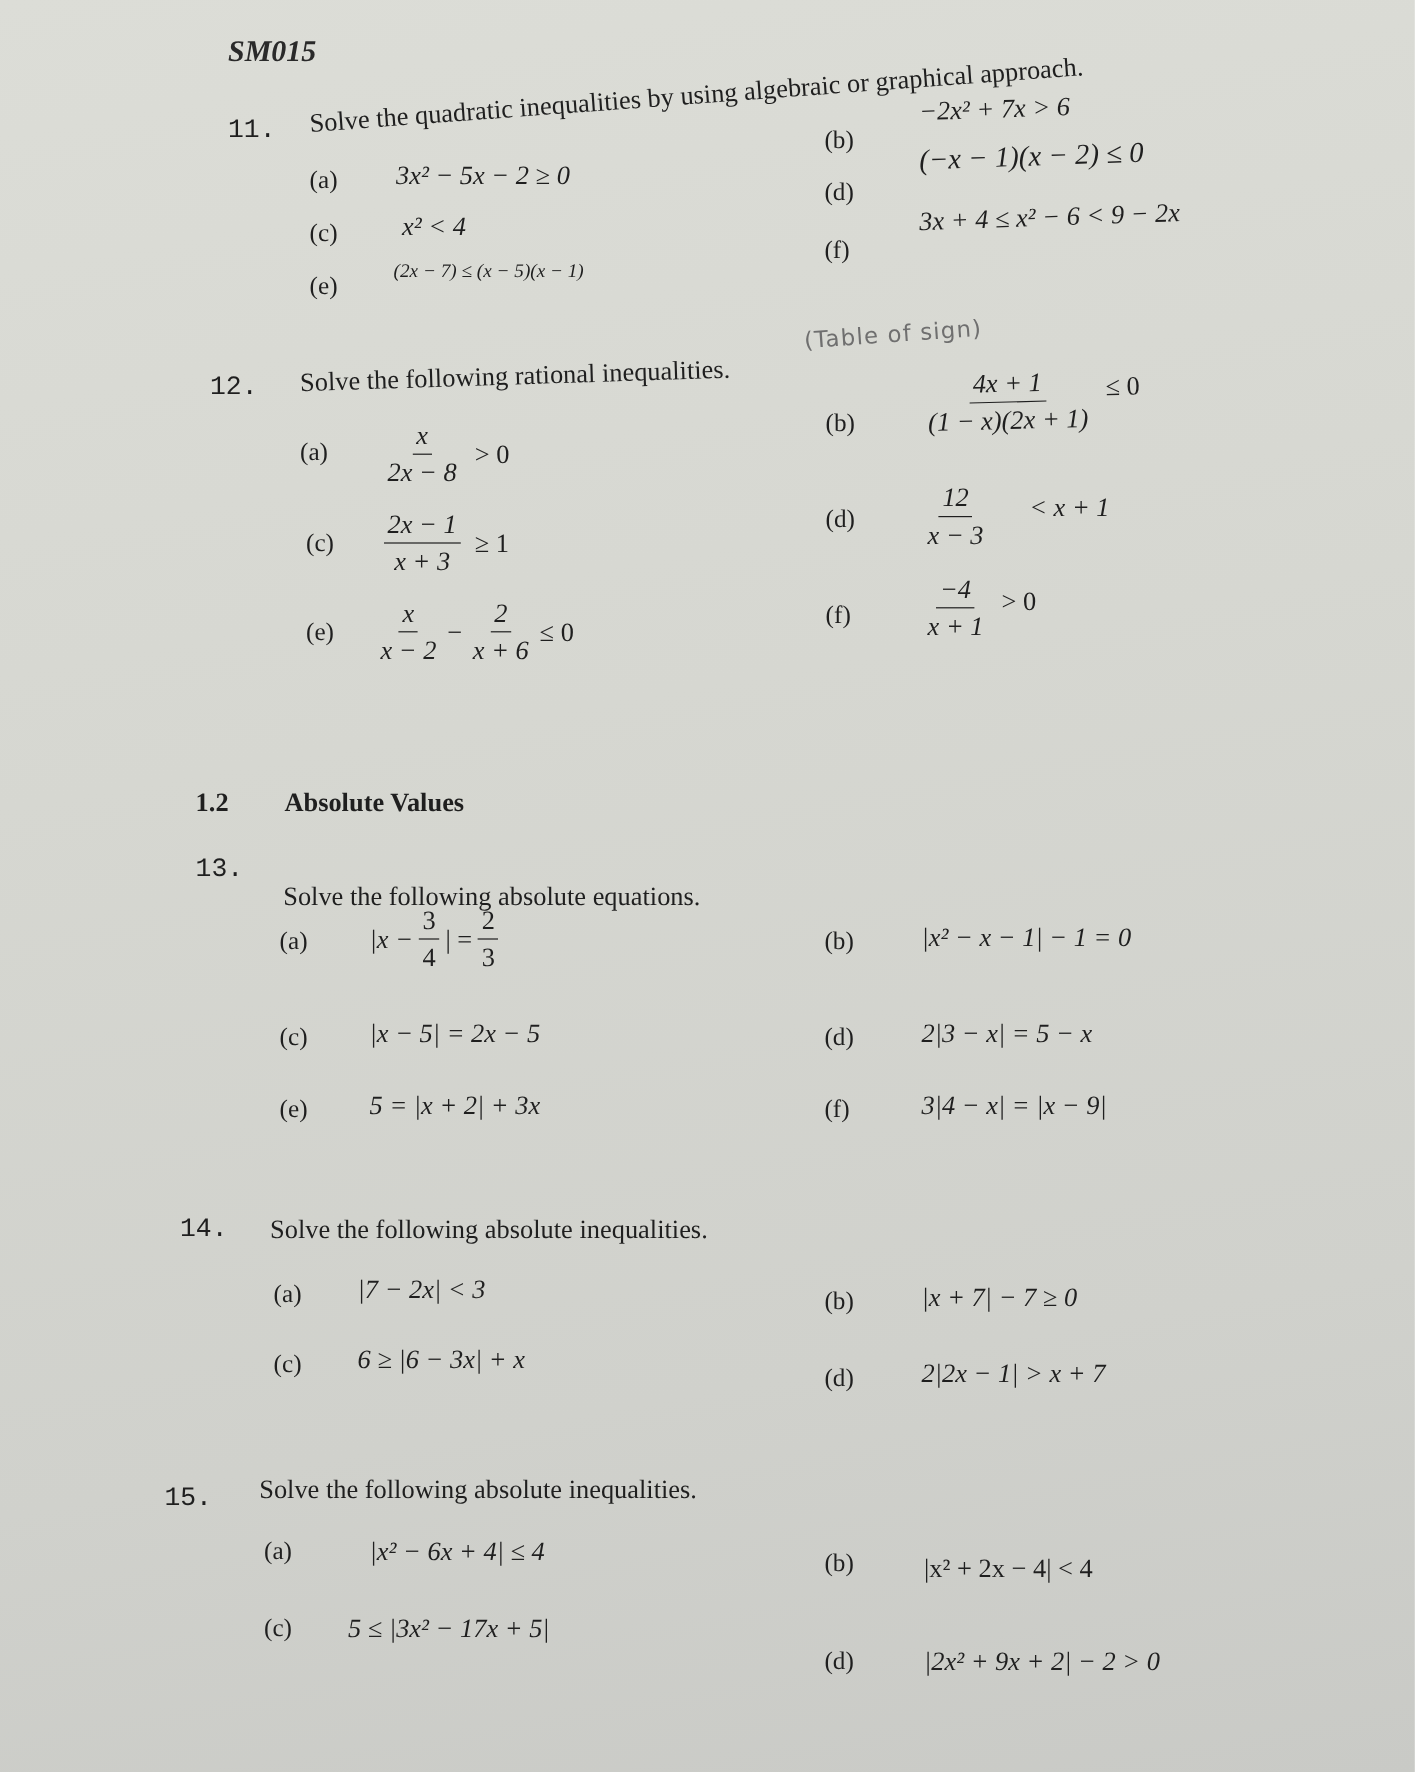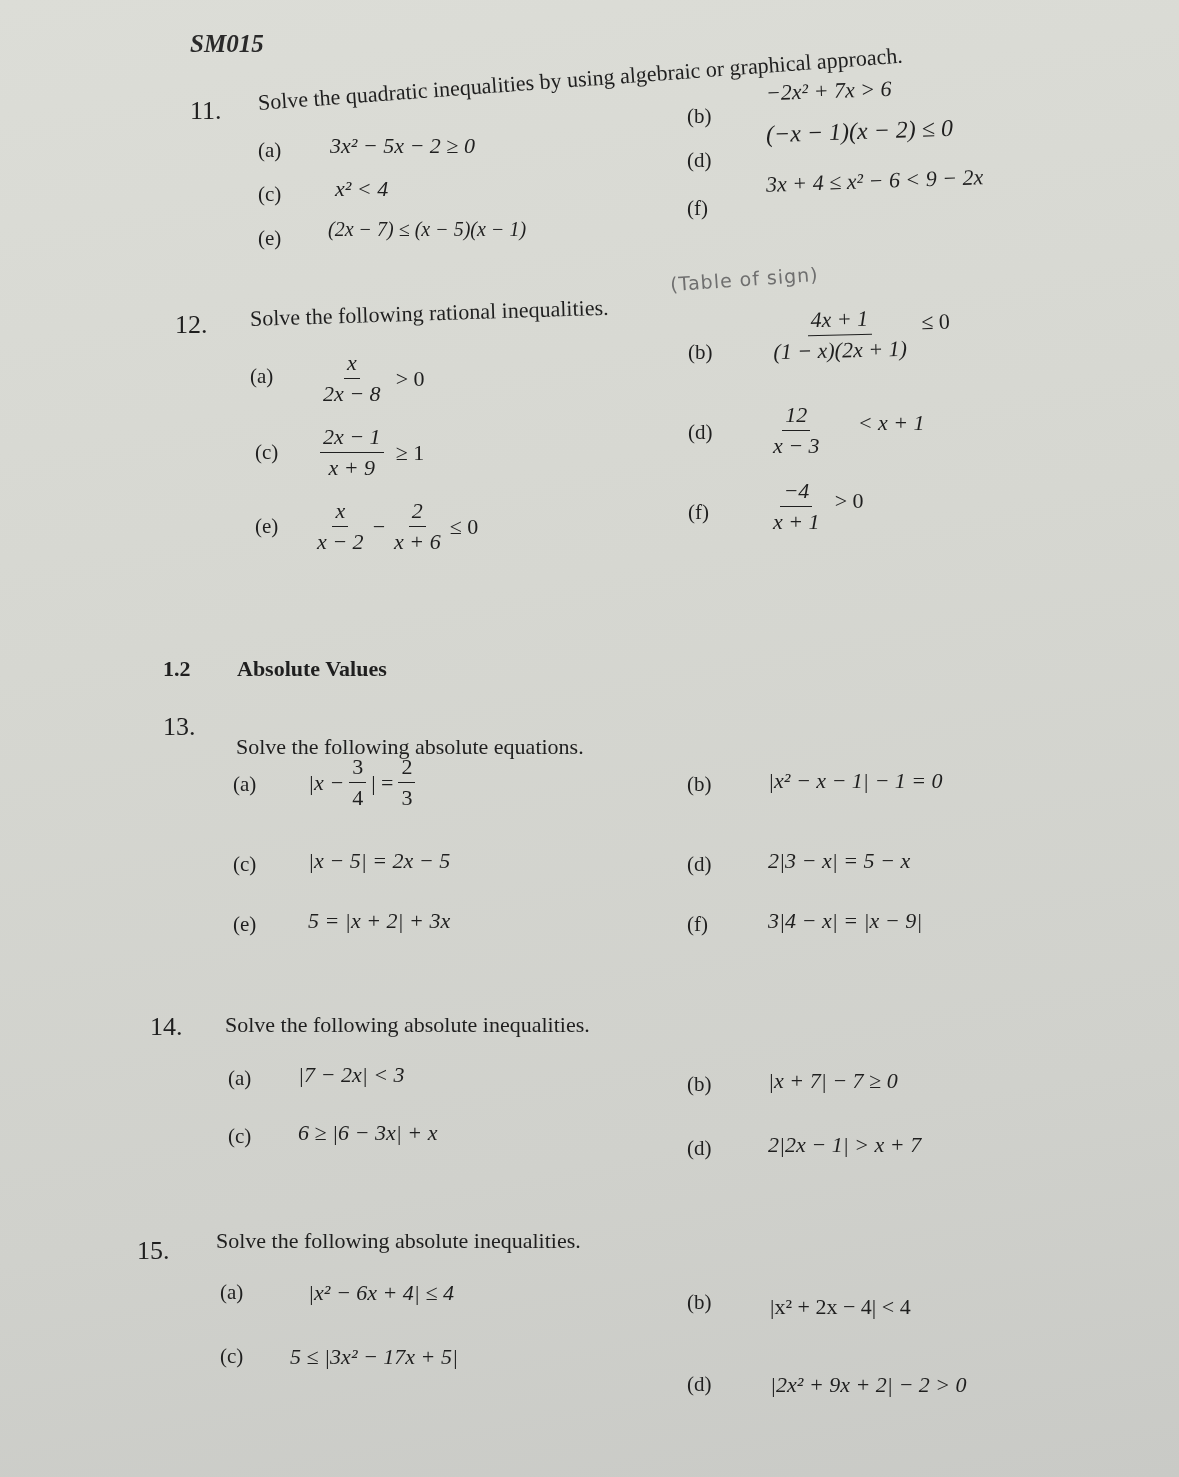--- a/index.html
+++ b/index.html
@@ -5,21 +5,21 @@
   html, body { margin: 0; padding: 0; }
   body {
     width: 1179px; height: 1477px; overflow: hidden;
     background: linear-gradient(170deg, #dcddd7 0%, #d6d7d1 40%, #d0d1cc 75%, #c9cac6 100%);
     font-family: "Liberation Serif", serif;
     color: #1f1f1f;
     position: relative;
   }
   .abs { position: absolute; white-space: nowrap; }
   .code { font-style: italic; font-weight: bold; font-size: 25px; color: #2a2a2a; }
-  .qnum { font-size: 26px; }
+  .qnum { font-size: 22px; font-family: Liberation Mono, monospace; }
   .qtext { font-size: 22px; }
   .lbl { font-size: 21px; }
   .ex { font-size: 22px; }
   .ex i { font-style: italic; }
   .hand { font-family: "DejaVu Sans", sans-serif; font-size: 19px; color: #6f6f6f; letter-spacing: 1px; }
   .sec { font-size: 22px; font-weight: bold; }
   .frac { display: inline-flex; flex-direction: column; align-items: center; vertical-align: middle; margin: 0 2px; }
   .frac .n { padding: 0 3px 2px; border-bottom: 1.5px solid #1f1f1f; }
   .frac .d { padding: 2px 3px 0; }
   .row { display: flex; align-items: center; gap: 10px; }
@@ -39,21 +39,21 @@
 <div class="abs lbl" style="left:687px;top:104px;">(b)</div>
 <div class="abs ex" style="left:766px;top:78px;font-style:italic;transform:rotate(-2deg);">−2x² + 7x &gt; 6</div>
 
 <div class="abs lbl" style="left:258px;top:182px;">(c)</div>
 <div class="abs ex" style="left:335px;top:176px;font-style:italic;">x² &lt; 4</div>
 
 <div class="abs lbl" style="left:687px;top:148px;">(d)</div>
 <div class="abs ex" style="left:766px;top:118px;font-style:italic;transform:rotate(-2deg);font-size:24px;">(−x − 1)(x − 2) ≤ 0</div>
 
 <div class="abs lbl" style="left:258px;top:226px;">(e)</div>
-<div class="abs ex" style="left:328px;top:218px;font-style:italic;font-size:20px;">(2x − 7) ≤ (x − 5)(x − 1)</div>
+<div class="abs ex" style="left:328px;top:218px;font-style:italic;font-size:16px;">(2x − 7) ≤ (x − 5)(x − 1)</div>
 
 <div class="abs lbl" style="left:687px;top:196px;">(f)</div>
 <div class="abs ex" style="left:766px;top:168px;font-style:italic;transform:rotate(-2deg);">3x + 4 ≤ x² − 6 &lt; 9 − 2x</div>
 
 <div class="abs qnum" style="left:175px;top:310px;">12.</div>
 <div class="abs qtext tilt" style="left:250px;top:306px;transform:rotate(-1.8deg);">Solve the following rational inequalities.</div>
 <div class="abs hand" style="left:670px;top:268px;transform:rotate(-4deg);">(Table of sign)</div>
 
 <div class="abs lbl" style="left:250px;top:364px;">(a)</div>
 <div class="abs ex row" style="left:318px;top:350px;">
@@ -70,21 +70,21 @@
       <i class="n">4x + 1</i>
       <i class="d">(1 − x)(2x + 1)</i>
     </span>
   <span style="margin-top:-22px;">≤ 0</span>
 </div>
 
 <div class="abs lbl" style="left:255px;top:440px;">(c)</div>
 <div class="abs ex row" style="left:318px;top:424px;">
   <span class="frac">
       <i class="n">2x − 1</i>
-      <i class="d">x + 9</i>
+      <i class="d">x + 3</i>
     </span>
   <span>≥ 1</span>
 </div>
 
 <div class="abs lbl" style="left:688px;top:420px;">(d)</div>
 <div class="abs ex row" style="left:768px;top:402px;">
   <span class="frac">
       <i class="n">12</i>
       <i class="d">x − 3</i>
     </span>

